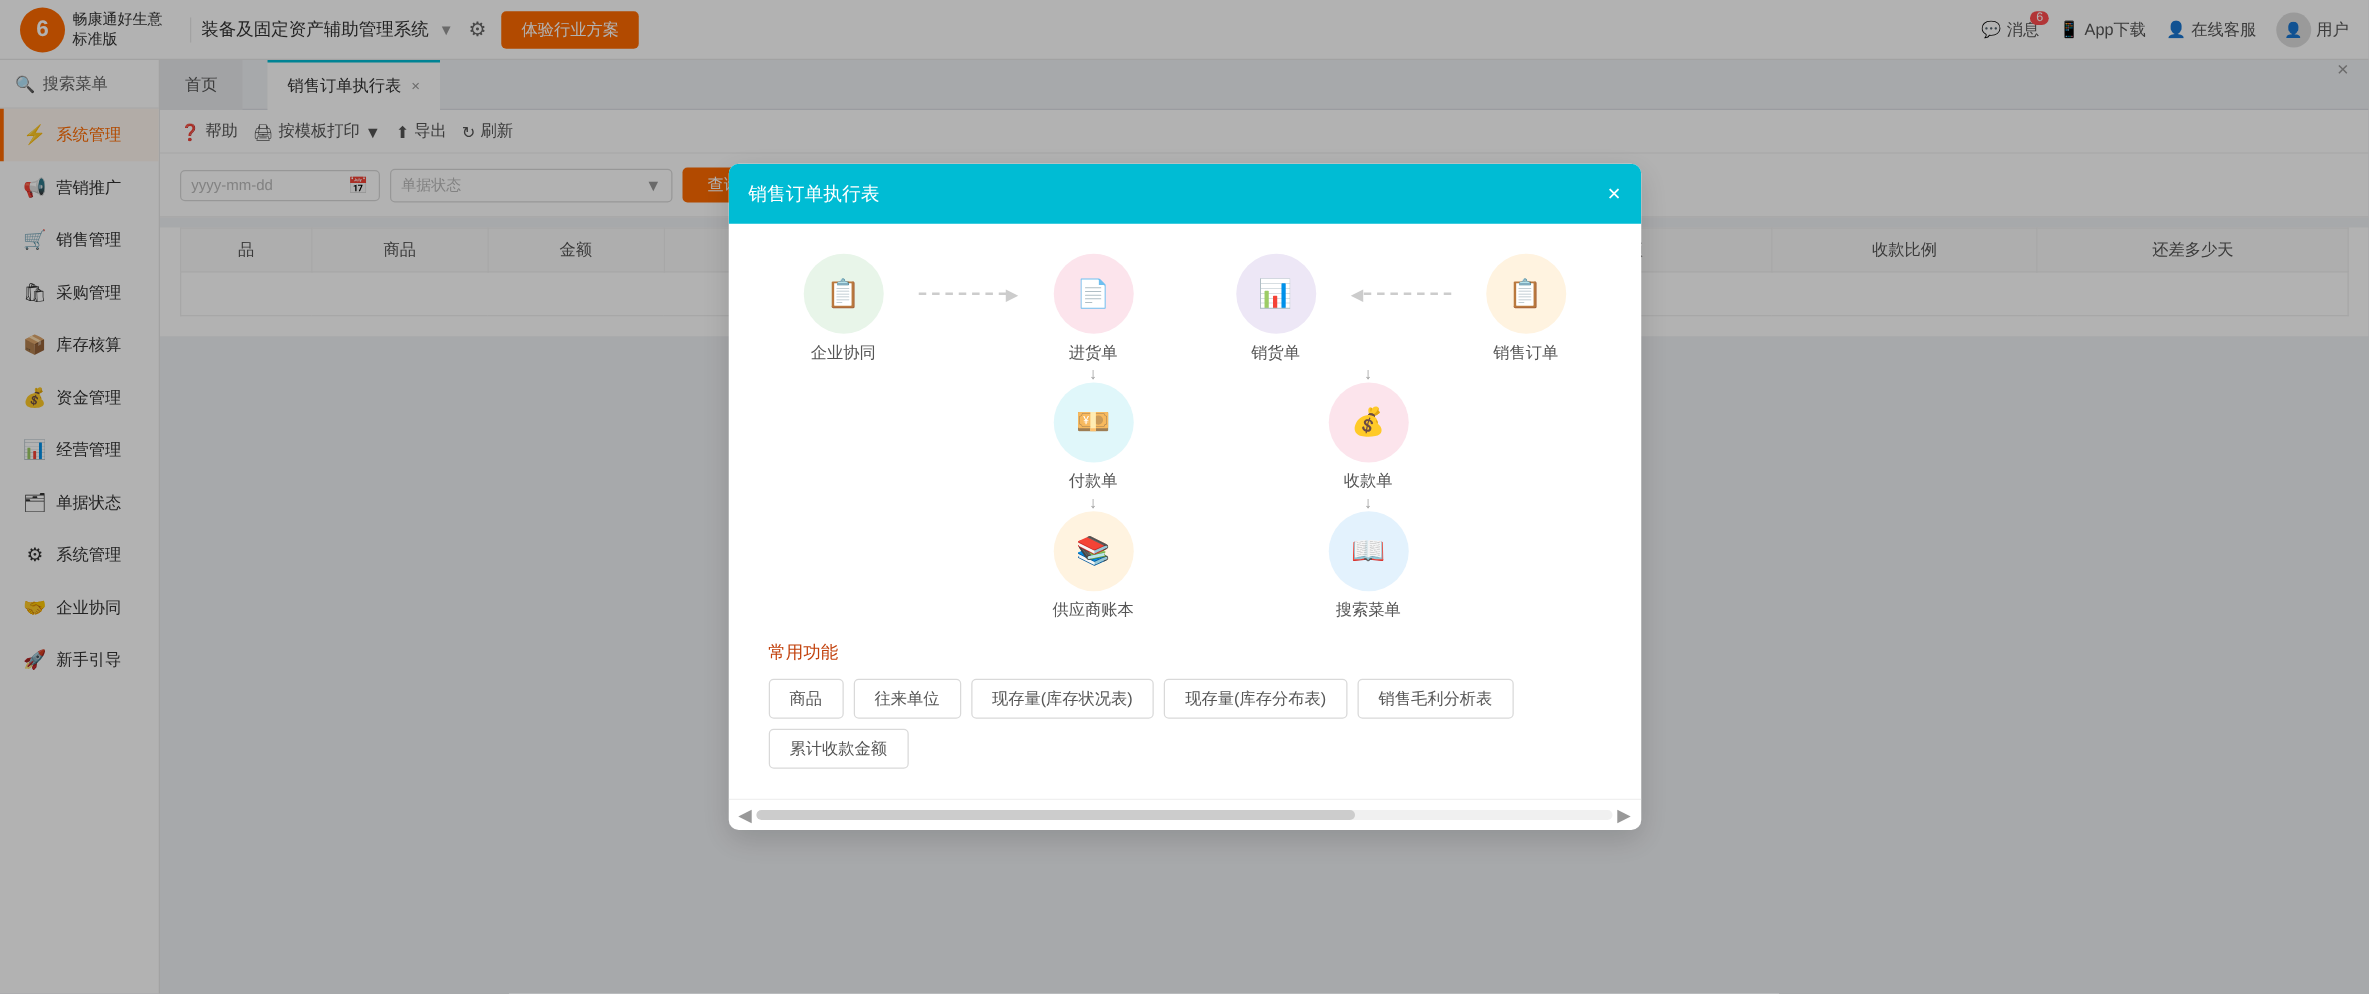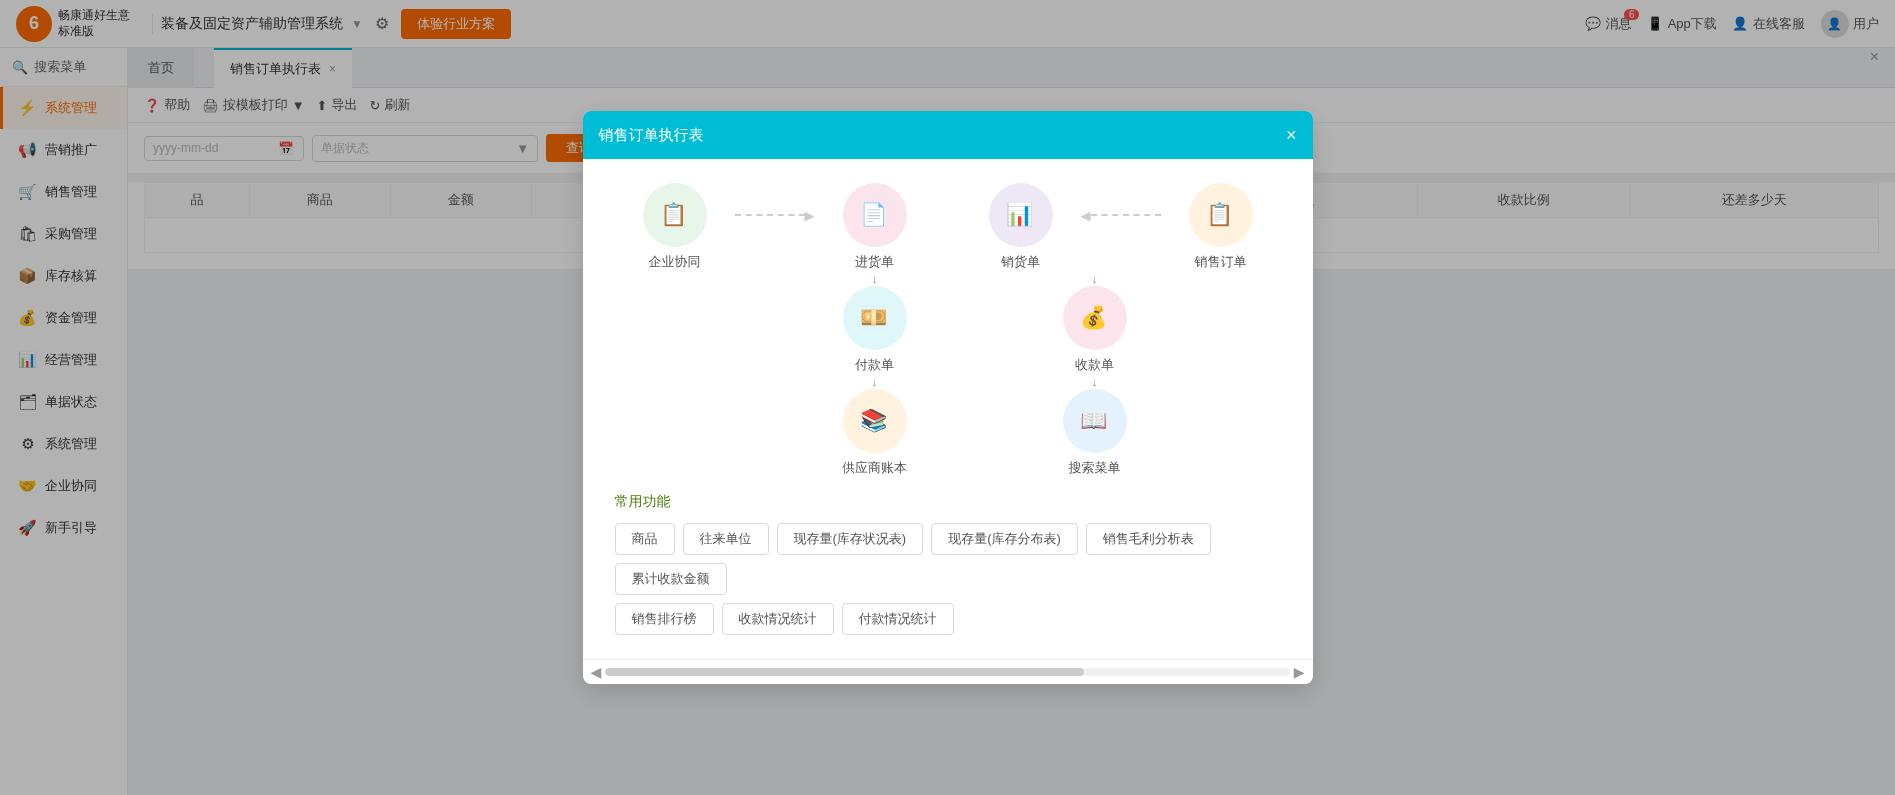--- a/index.html
+++ b/index.html
@@ -74,21 +74,21 @@
     .circle-red { background: #fce4ec; color: #ef5350; }
     .circle-purple { background: #ede7f6; color: #9575cd; }
     .circle-orange { background: #fff3e0; color: #ffa726; }
     .circle-teal { background: #e0f7fa; color: #26c6da; }
     .circle-pink { background: #fce4ec; color: #ec407a; }
     .circle-orange2 { background: #fff3e0; color: #ff7043; }
     .circle-blue { background: #e3f2fd; color: #42a5f5; }
 
     
     .common-functions { margin-top: 16px; }
-    .cf-title { font-size: 14px; color: #4d7c0f; font-weight: 500; margin-bottom: 12px; }
+    .cf-title { font-size: 14px; color: #c2410c; font-weight: 500; margin-bottom: 12px; }
     .cf-buttons { display: flex; flex-wrap: wrap; gap: 8px; }
     .cf-btn { border: 1px solid #d9d9d9; border-radius: 4px; padding: 6px 16px; font-size: 13px; color: #555; cursor: pointer; background: white; }
 
     .modal-scrollbar { display: flex; align-items: center; padding: 4px 8px; border-top: 1px solid #f0f0f0; gap: 4px; }
     .scroll-btn { background: none; border: none; color: #999; cursor: pointer; font-size: 14px; }
 
     
     .top-bar-left { display: flex; align-items: center; gap: 0; }
     .top-divider { width: 1px; height: 20px; background: #e8e8e8; margin: 0 8px; }
   </style>
@@ -381,25 +381,20 @@
       <div class="common-functions">
         <div class="cf-title">常用功能</div>
         <div class="cf-buttons">
           <button class="cf-btn">商品</button>
           <button class="cf-btn">往来单位</button>
           <button class="cf-btn">现存量(库存状况表)</button>
           <button class="cf-btn">现存量(库存分布表)</button>
           <button class="cf-btn">销售毛利分析表</button>
           <button class="cf-btn">累计收款金额</button>
         </div>
-        <div class="cf-buttons" style="margin-top:8px;">
-          <button class="cf-btn">销售排行榜</button>
-          <button class="cf-btn">收款情况统计</button>
-          <button class="cf-btn">付款情况统计</button>
-        </div>
       </div>
     </div>
 
     <div class="modal-scrollbar">
       <button class="scroll-btn">◀</button>
       <div style="flex:1; height:8px; background:#f0f0f0; border-radius:4px; overflow:hidden;">
         <div style="width:70%; height:8px; background:#ccc; border-radius:4px;"></div>
       </div>
       <button class="scroll-btn">▶</button>
     </div>

